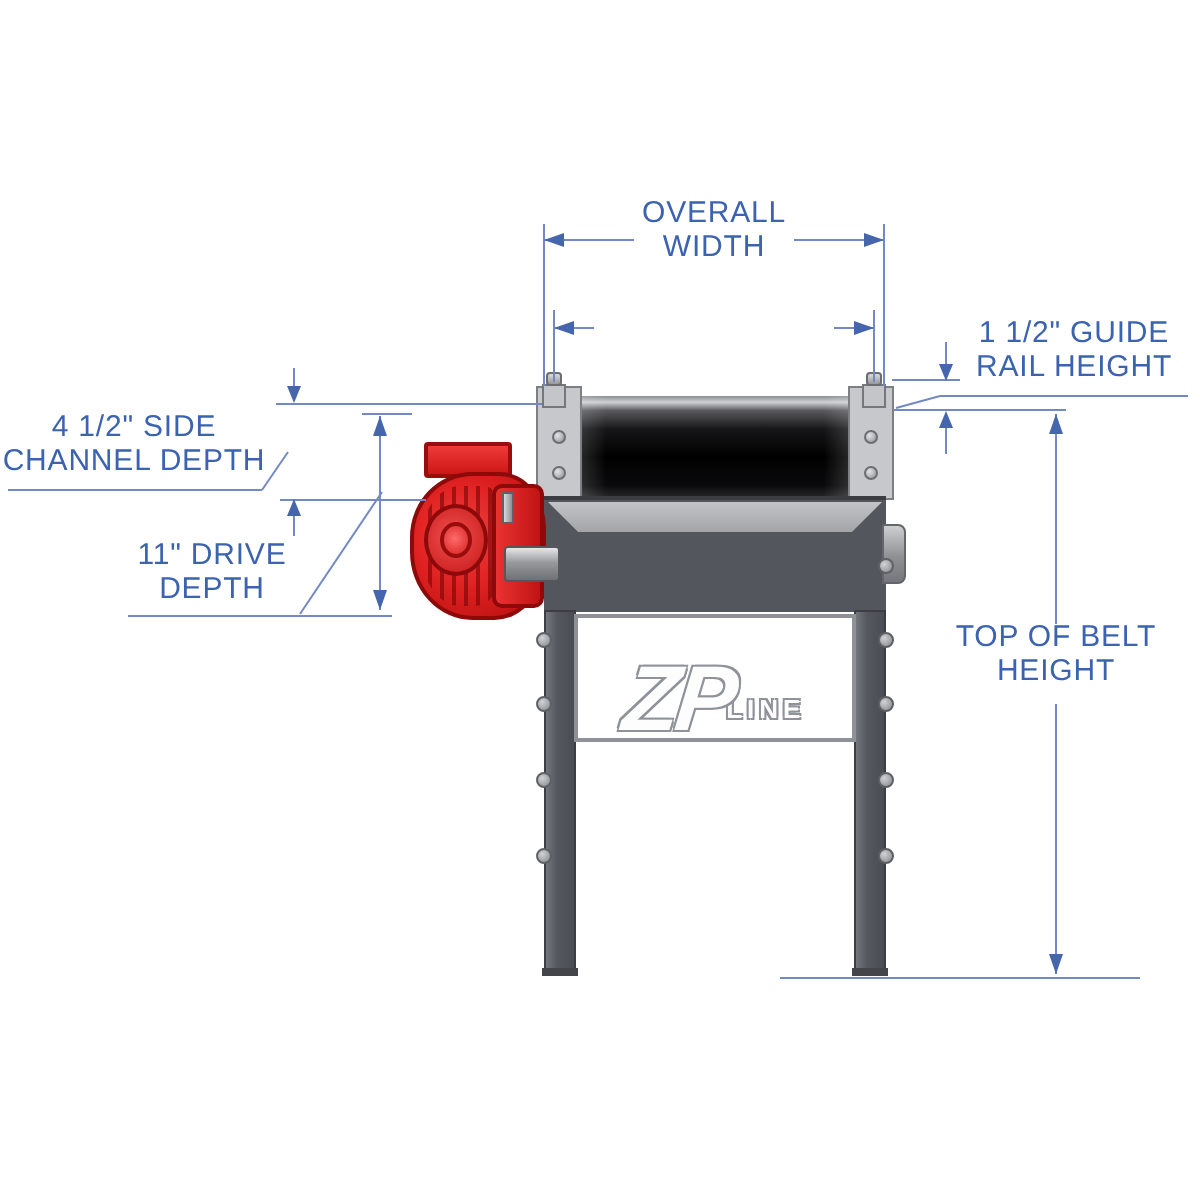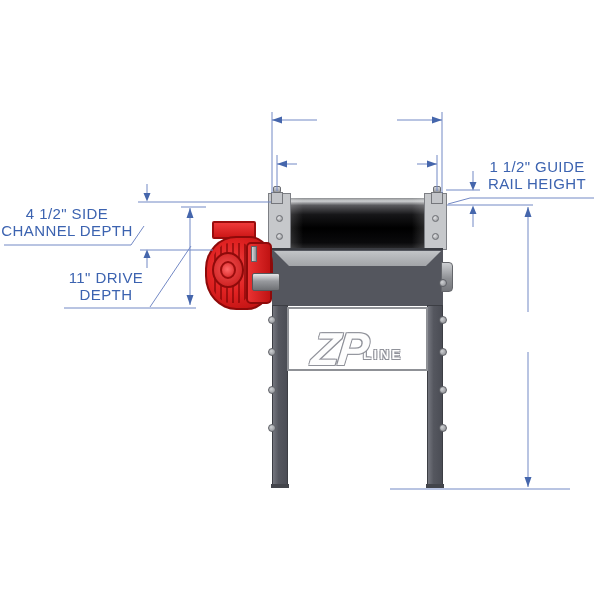--- a/index.html
+++ b/index.html
@@ -155,20 +155,24 @@
     <line x1="131" y1="245" x2="144" y2="226"></line>
 
     <line x1="181" y1="207" x2="206" y2="207"></line>
     <line x1="190" y1="208" x2="190" y2="305"></line>
     <polygon points="190,208 186.5,218 193.5,218"></polygon>
     <polygon points="190,305 186.5,295 193.5,295"></polygon>
     <line x1="64" y1="308" x2="196" y2="308"></line>
     <line x1="150" y1="307" x2="191" y2="246"></line>
   </svg>
 
+  <div class="dimtext" style="left:287px;top:99px;width:140px;">OVERALL
+WIDTH</div>
   <div class="dimtext" style="left:467px;top:159px;width:140px;">1 1/2" GUIDE
 RAIL HEIGHT</div>
   <div class="dimtext" style="left:0px;top:206px;width:134px;">4 1/2" SIDE
 CHANNEL DEPTH</div>
   <div class="dimtext" style="left:45px;top:270px;width:122px;">11" DRIVE
 DEPTH</div>
+  <div class="dimtext" style="left:458px;top:311px;width:140px;">TOP OF BELT
+HEIGHT</div>
 
 </div>
 
 </body></html>

